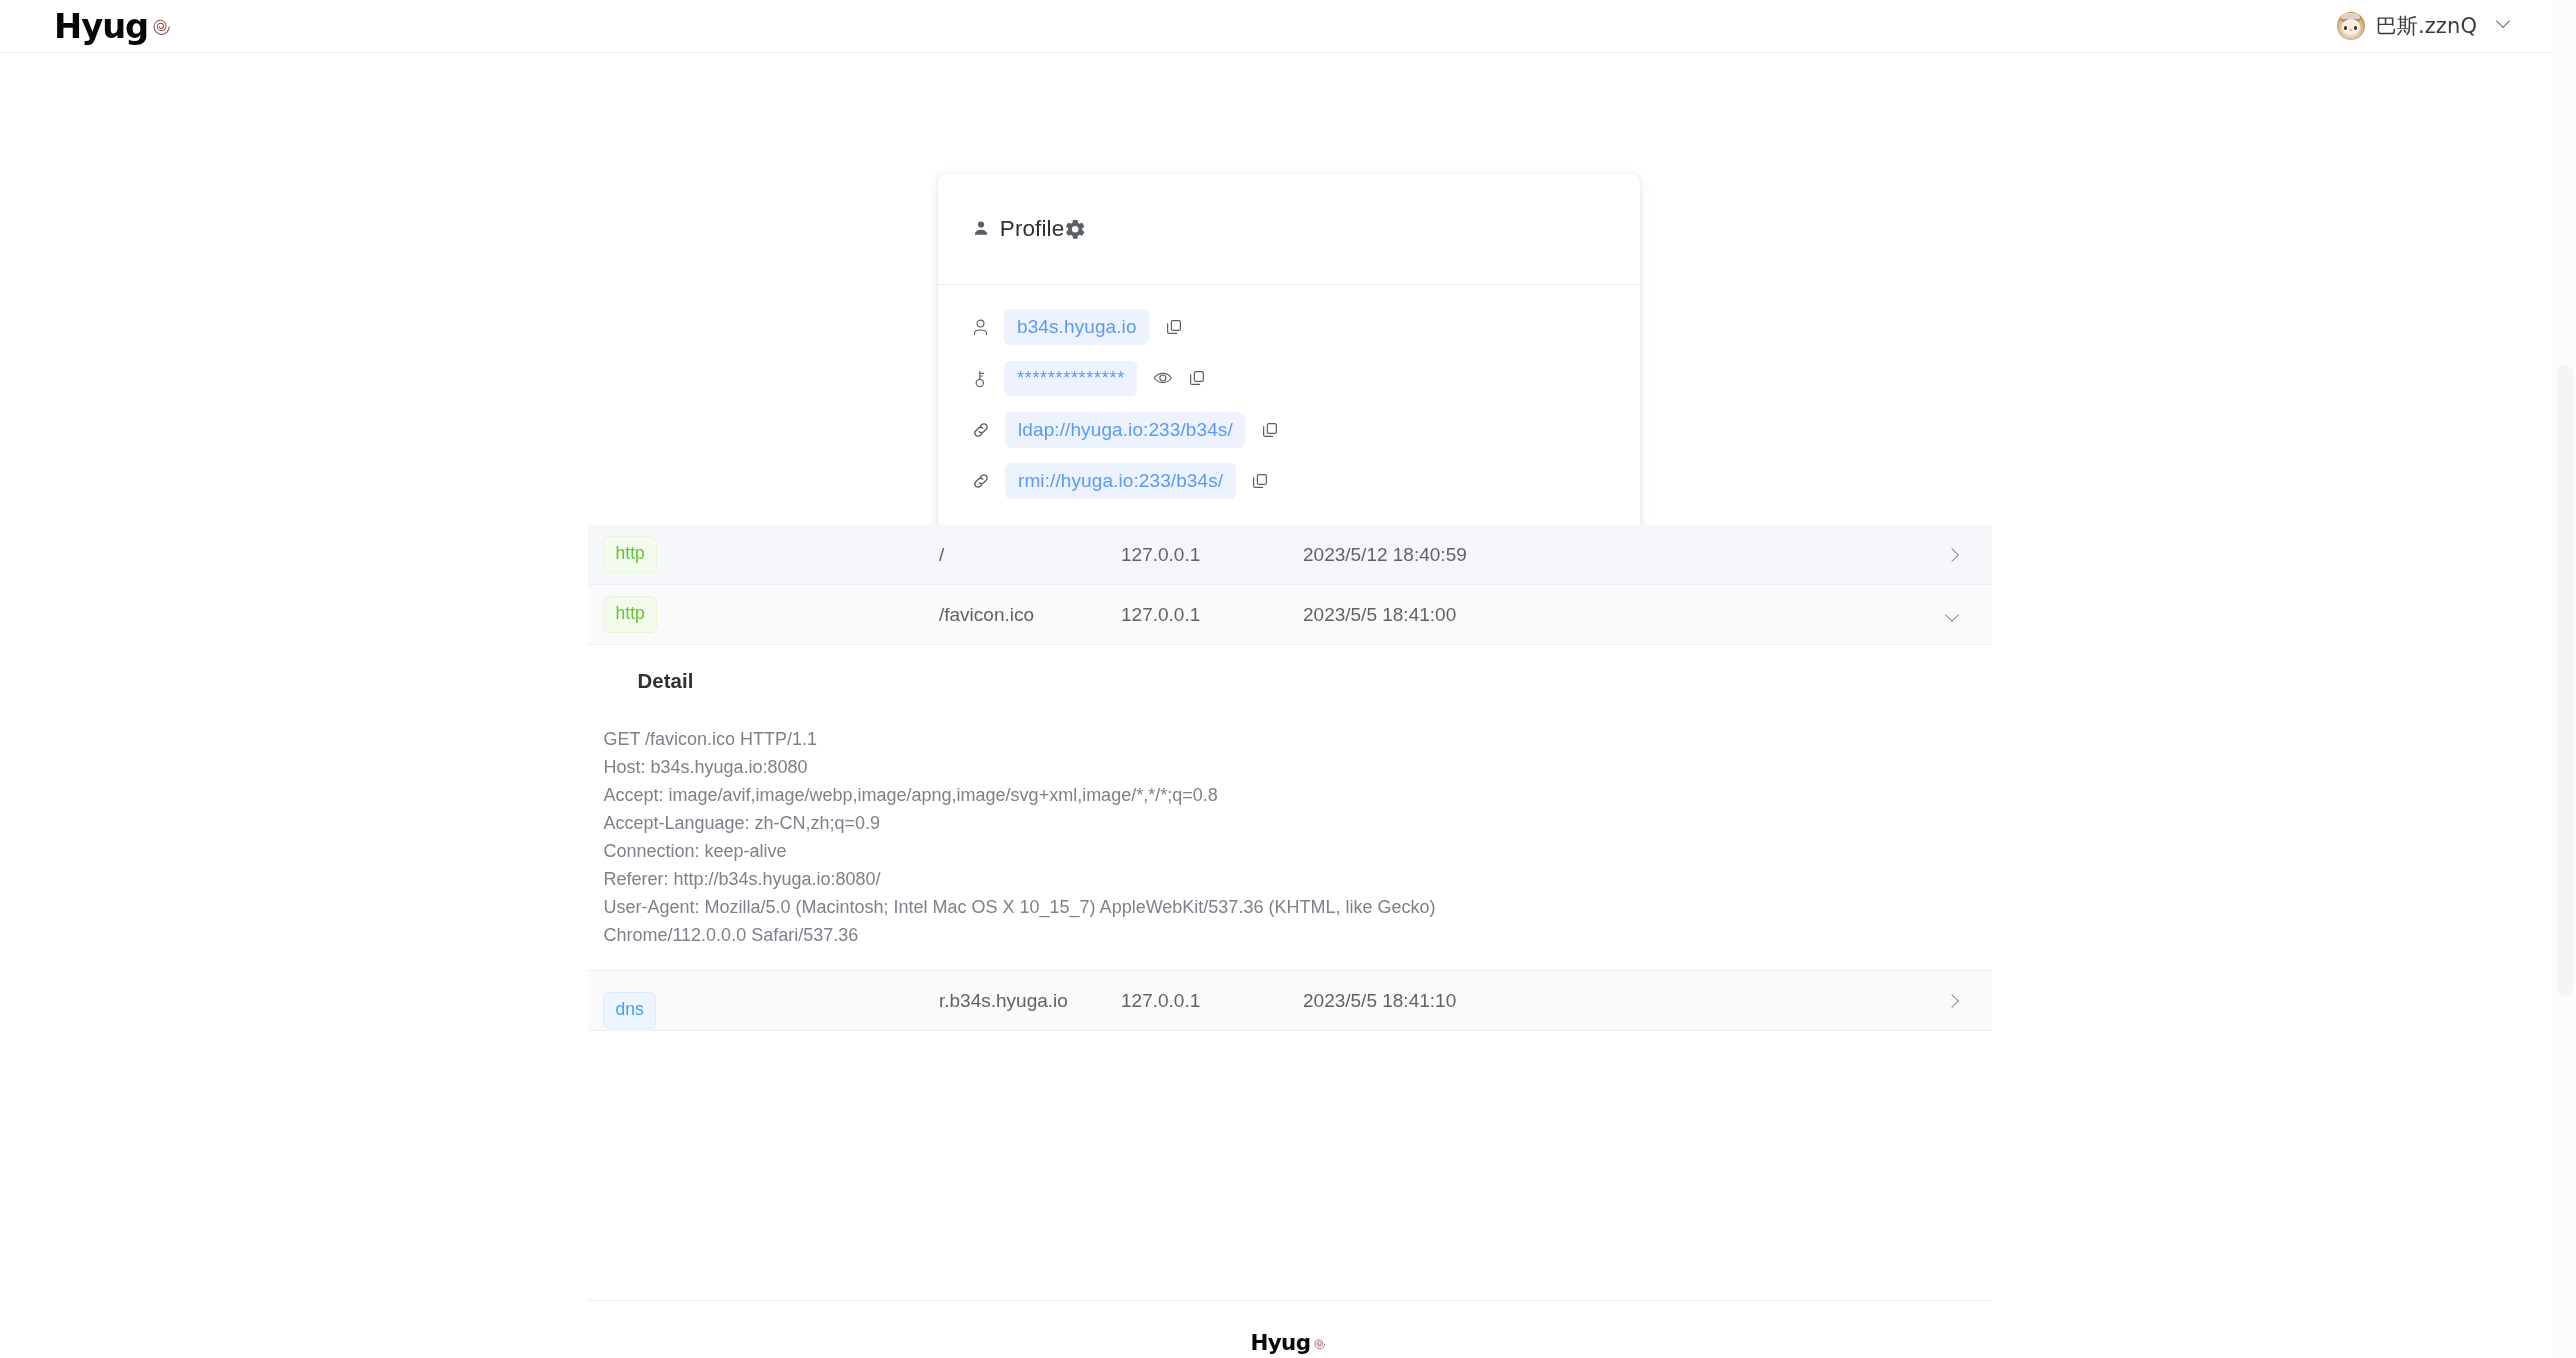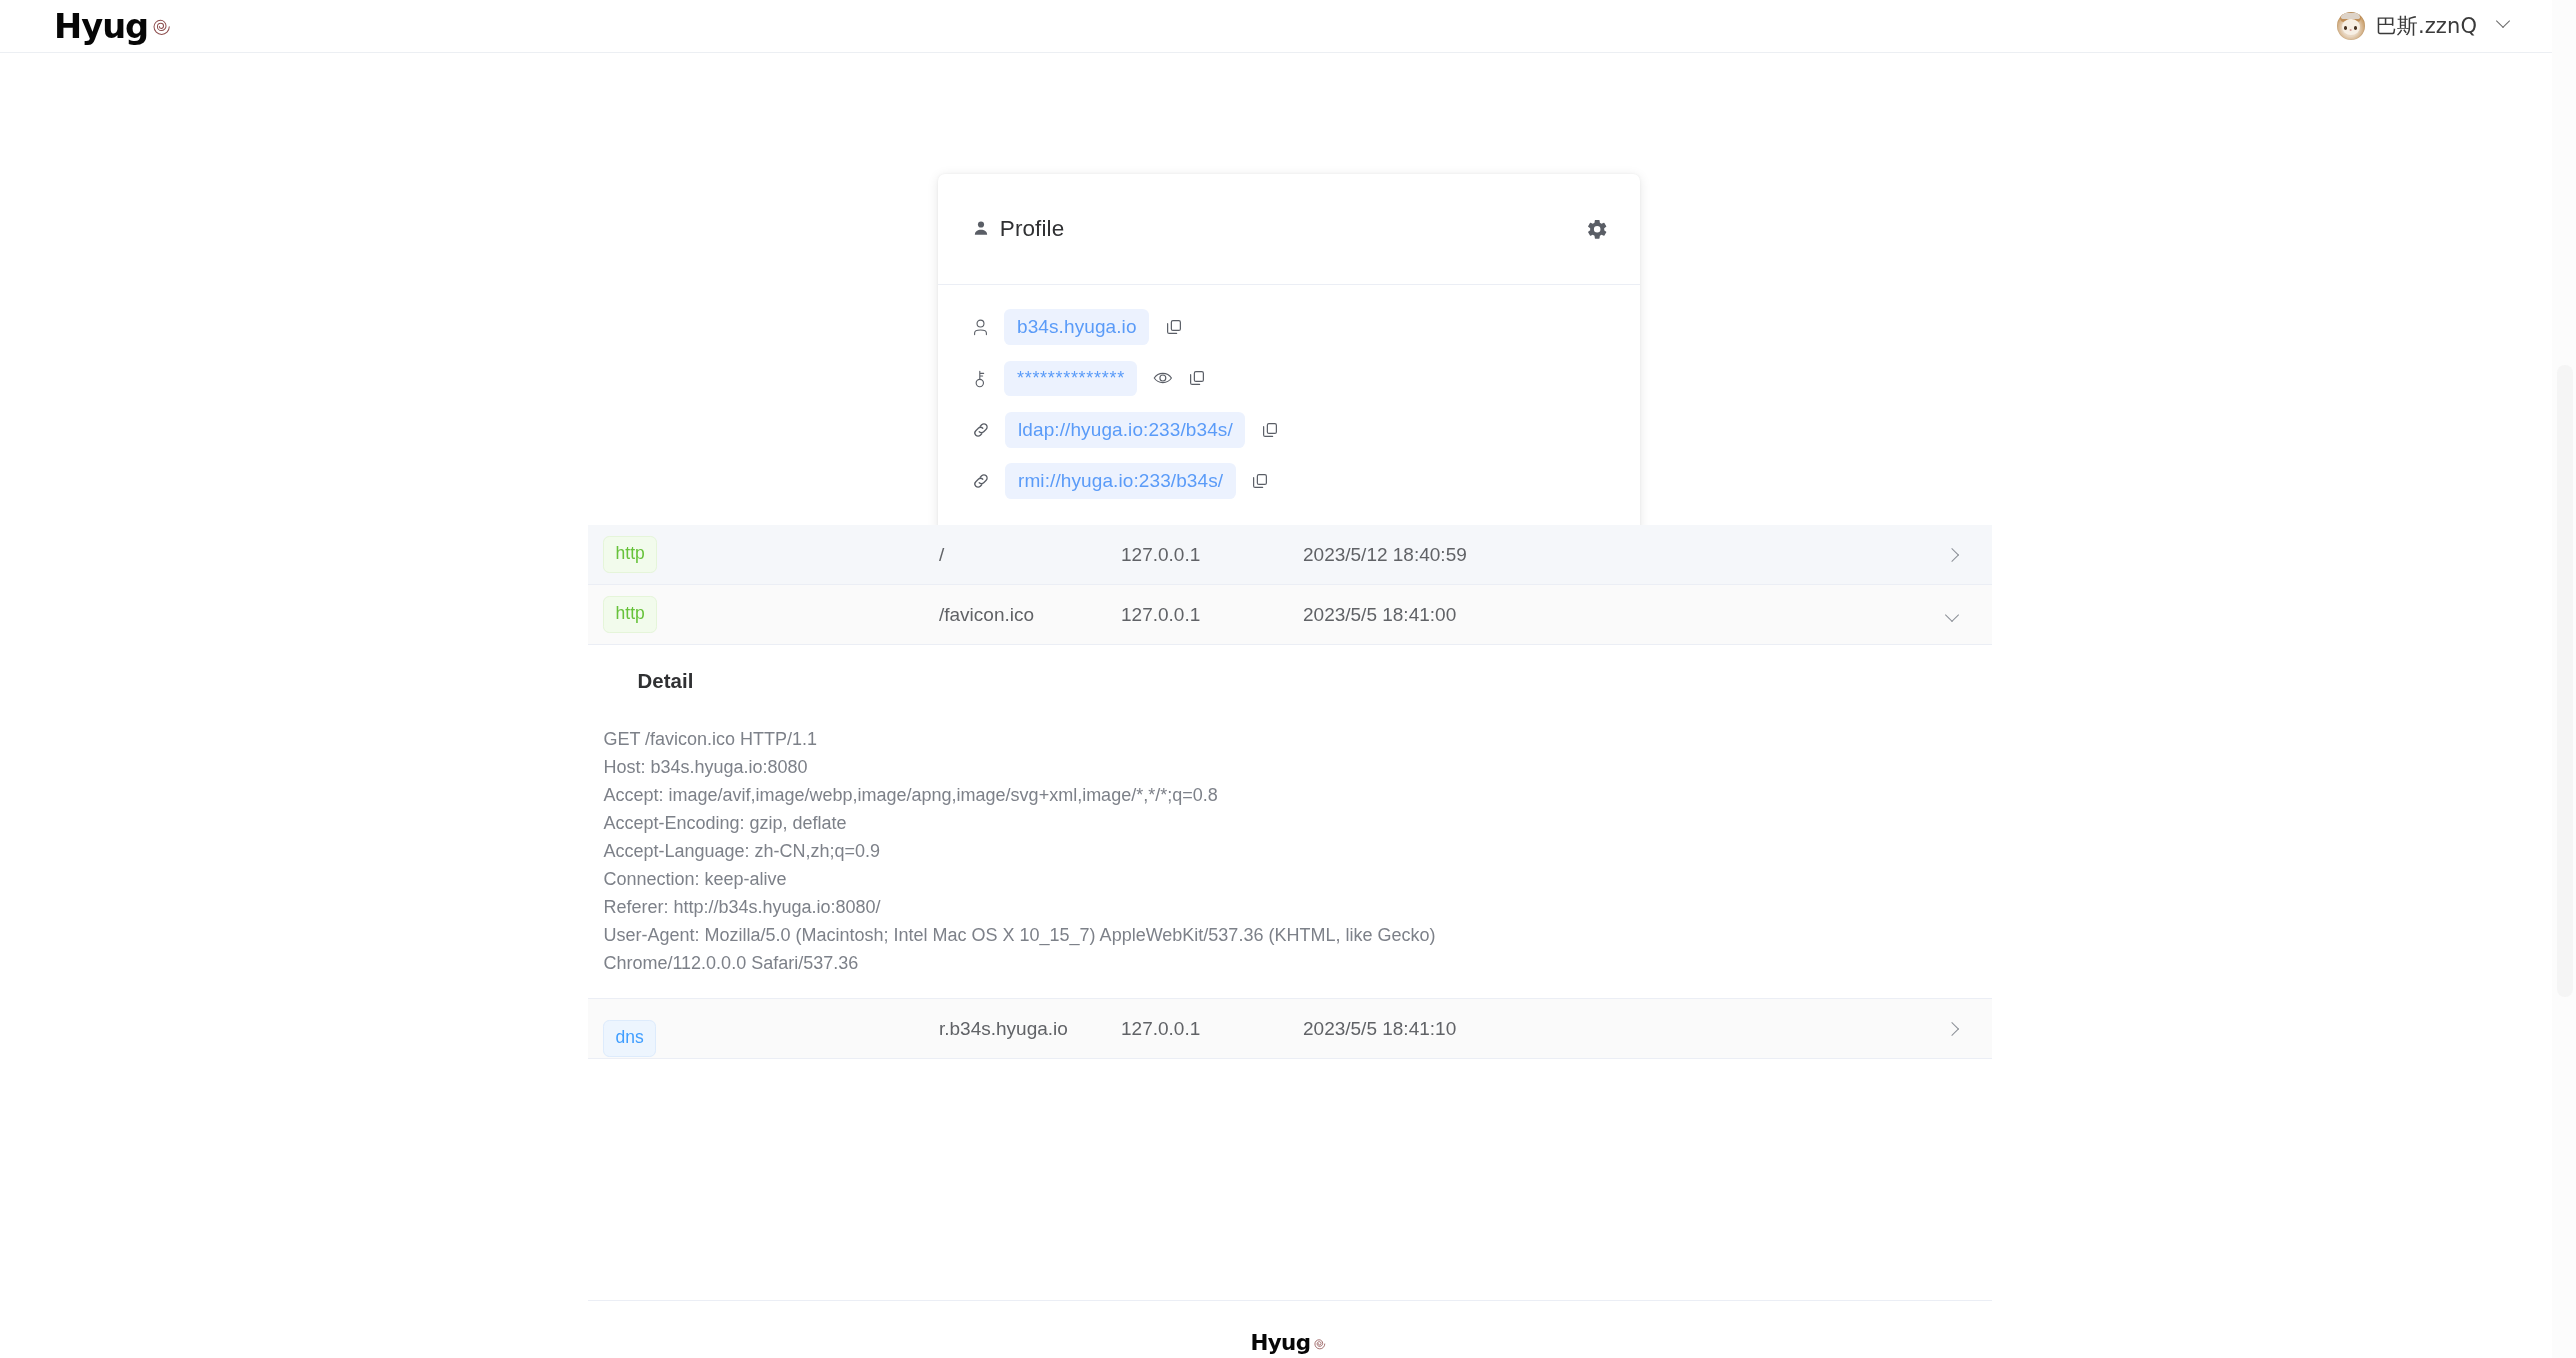--- a/index.html
+++ b/index.html
@@ -144,21 +144,21 @@
     border-radius: 7px;
     box-shadow: 0 2.1px 11.2px rgba(0,0,0,0.10), 0 0.7px 2.8px rgba(0,0,0,0.05);
     overflow: hidden;
   }
   .card-header {
     height: 111px;
     box-sizing: border-box;
     border-bottom: 1.4px solid #ebeef5;
     display: flex;
     align-items: center;
-    justify-content: space-between;
+    justify-content: flex-start;
     padding: 0 32px 0 34px;
   }
   .card-title {
     display: flex;
     align-items: center;
     gap: 9.8px;
   }
   .card-title-text {
     font-size: 22.5px;
     color: #303133;
@@ -482,21 +482,20 @@
         <span class="chev down"></span>
       </div>
     </div>
 
     <div class="detail">
       <div class="detail-title">Detail</div>
       <div class="detail-body">
         <div>GET /favicon.ico HTTP/1.1</div>
         <div>Host: b34s.hyuga.io:8080</div>
         <div>Accept: image/avif,image/webp,image/apng,image/svg+xml,image/*,*/*;q=0.8</div>
-        <div>Accept-Encoding: gzip, deflate</div>
         <div>Accept-Language: zh-CN,zh;q=0.9</div>
         <div>Connection: keep-alive</div>
         <div>Referer: http://b34s.hyuga.io:8080/</div>
         <div>User-Agent: Mozilla/5.0 (Macintosh; Intel Mac OS X 10_15_7) AppleWebKit/537.36 (KHTML, like Gecko) Chrome/112.0.0.0 Safari/537.36</div>
       </div>
     </div>
 
     <div class="row plain">
       <div class="c-type">
         <span class="badge dns">dns</span>

